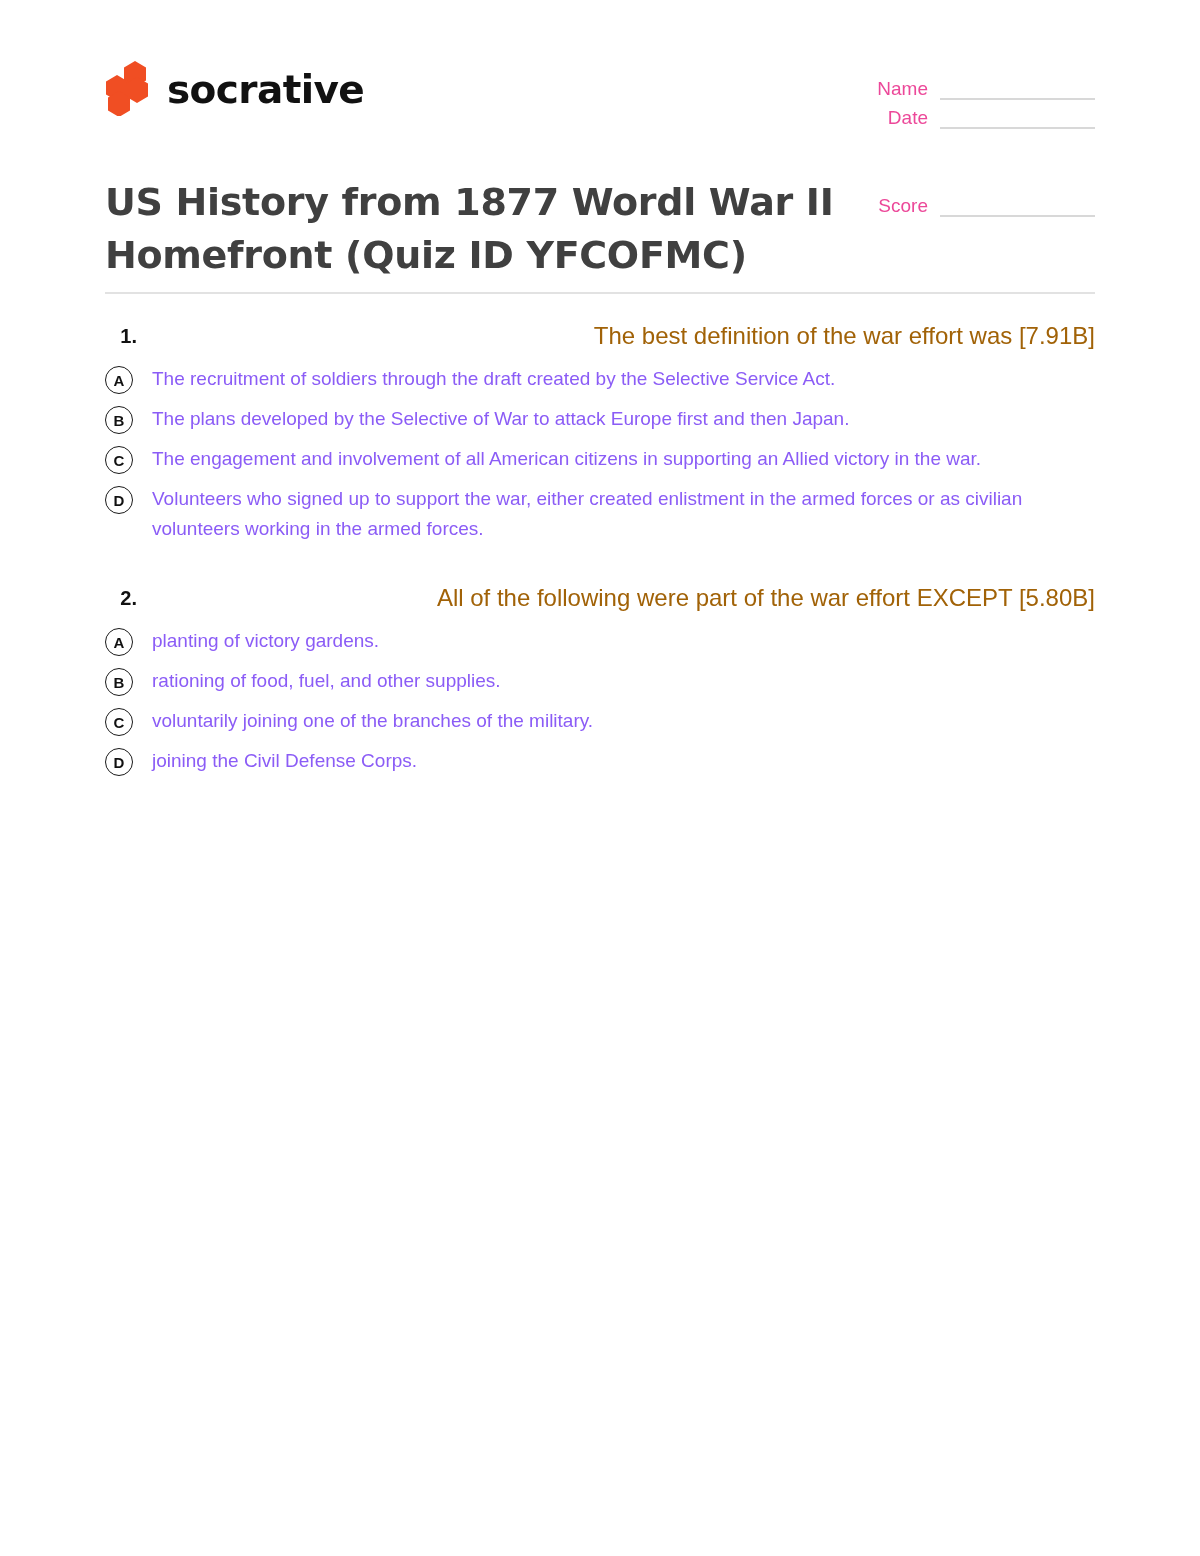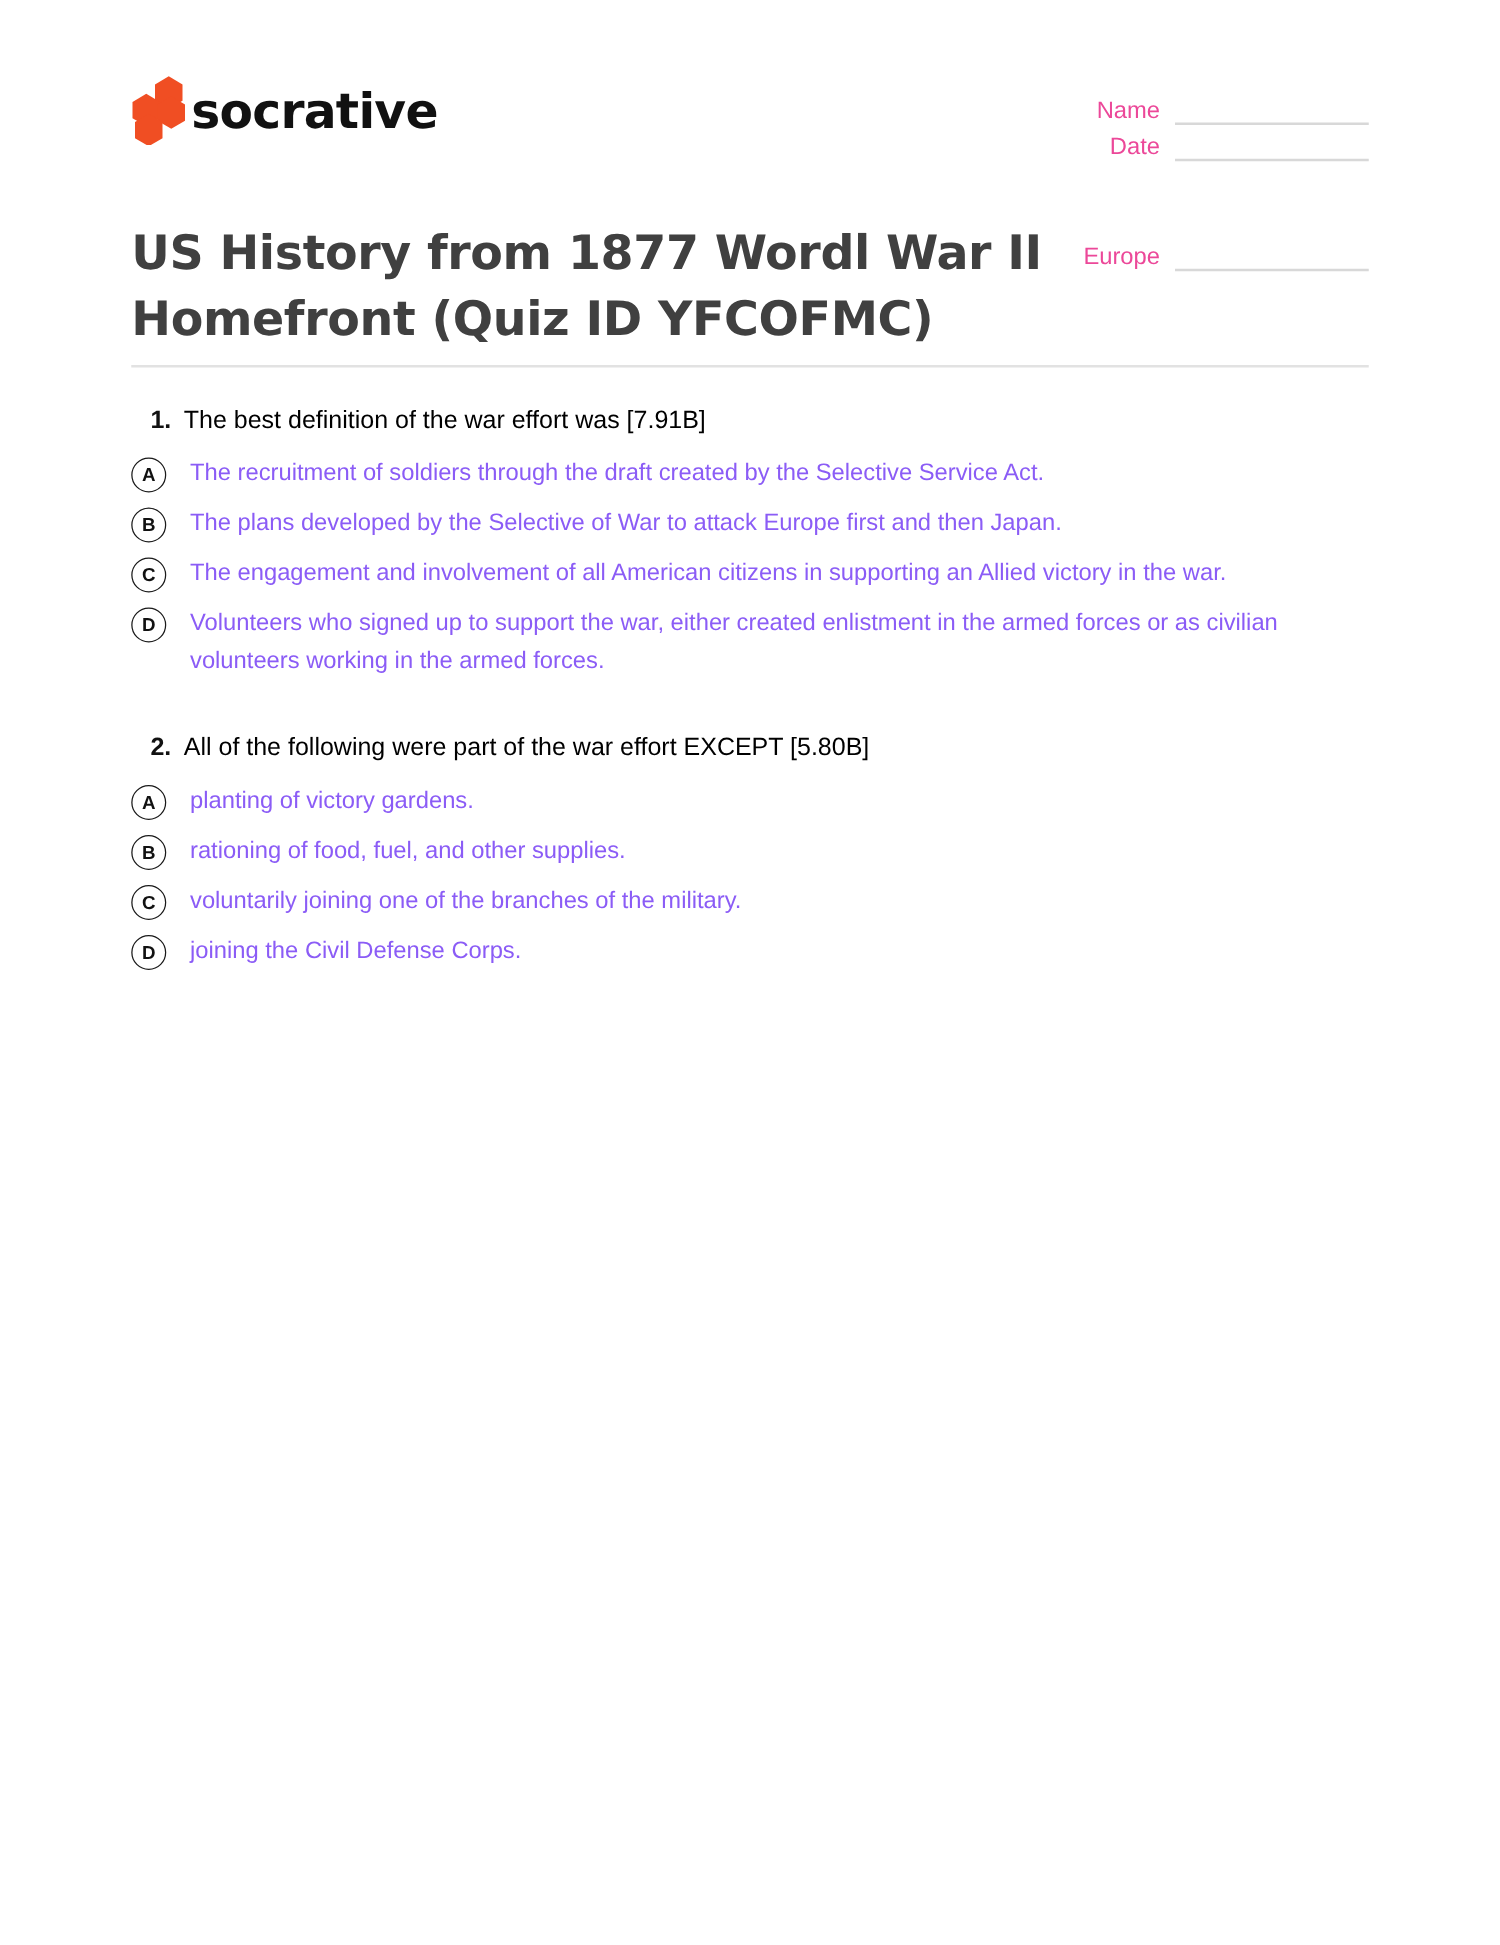--- a/index.html
+++ b/index.html
@@ -29,20 +29,21 @@
     top: 55px;
     width: 990px;
     height: 210px;
   }
   .brand {
     position: absolute;
     left: 0;
     top: 5px;
     display: flex;
     align-items: center;
+    gap: 14px;
   }
   .brand-mark {
     width: 48px;
     height: 56px;
     position: relative;
     display: block;
   }
   .brand-word {
     font-family: "DejaVu Sans", sans-serif;
     font-size: 39px;
@@ -132,24 +133,25 @@
     min-width: 42px;
     text-align: right;
     padding-right: 10px;
     box-sizing: border-box;
     font-size: 20px;
     font-weight: 700;
     line-height: 28px;
     color: #111111;
   }
   .q-text {
-    font-size: 20px;
+    font-size: 24px;
     line-height: 28px;
-    color: #000000;
+    color: #a16207;
     flex: 1;
+    text-align: right;
   }
 
   .option-row {
     display: flex;
     align-items: flex-start;
     margin-bottom: 10px;
   }
   .option-row:last-child { margin-bottom: 0; }
   .opt-bubble {
     width: 42px;
@@ -207,21 +209,21 @@
         <span class="meta-label">Name</span>
         <span class="meta-line"></span>
       </div>
       <div class="meta-row">
         <span class="meta-label">Date</span>
         <span class="meta-line"></span>
       </div>
     </div>
 
     <div class="meta-score">
-      <span class="meta-label">Europe</span>
+      <span class="meta-label">Score</span>
       <span class="meta-line"></span>
     </div>
 
     <h1 class="quiz-title">US History from 1877 Wordl War II Homefront (Quiz ID YFCOFMC)</h1>
   </div>
 
   <div class="divider"></div>
 
   <div class="questions">
 

